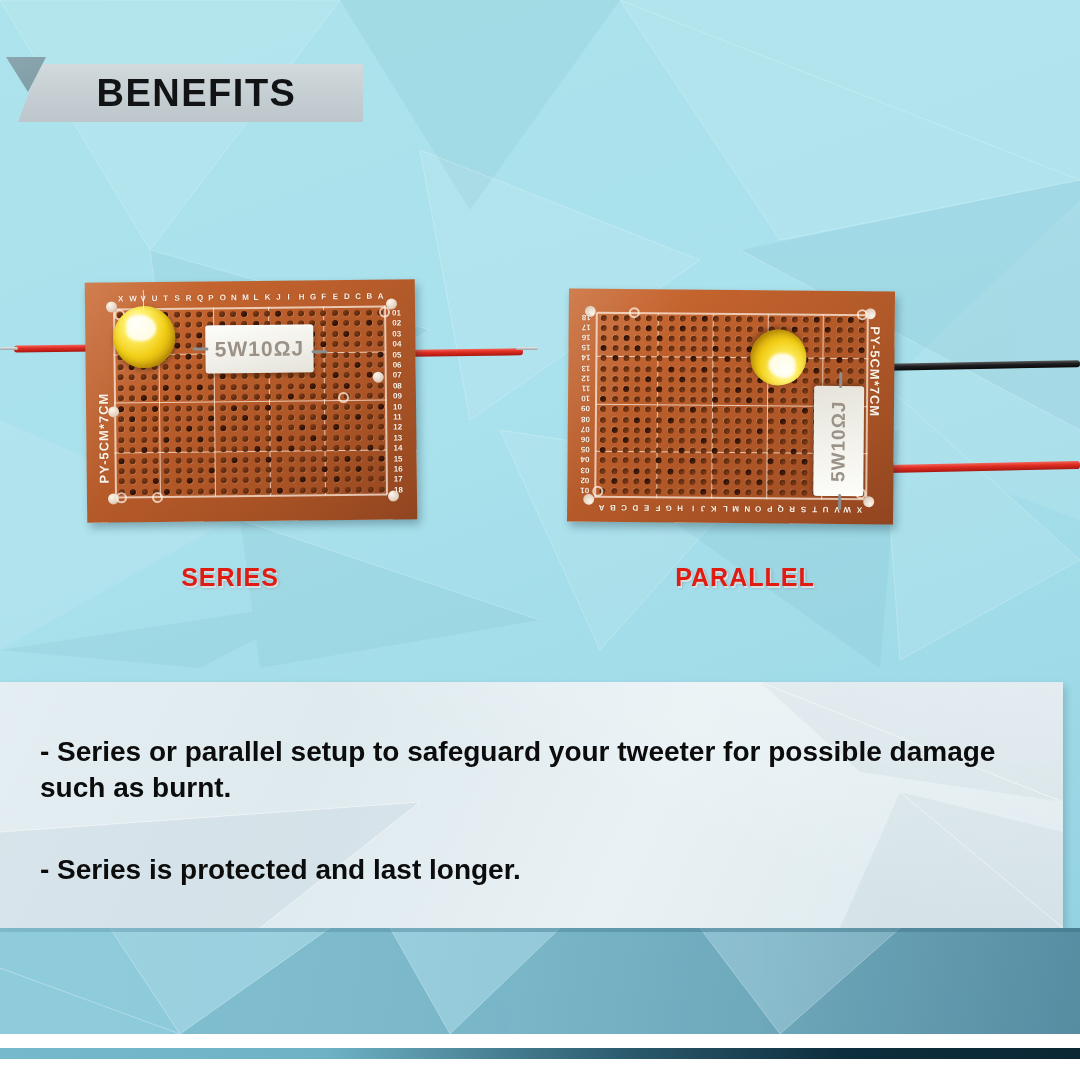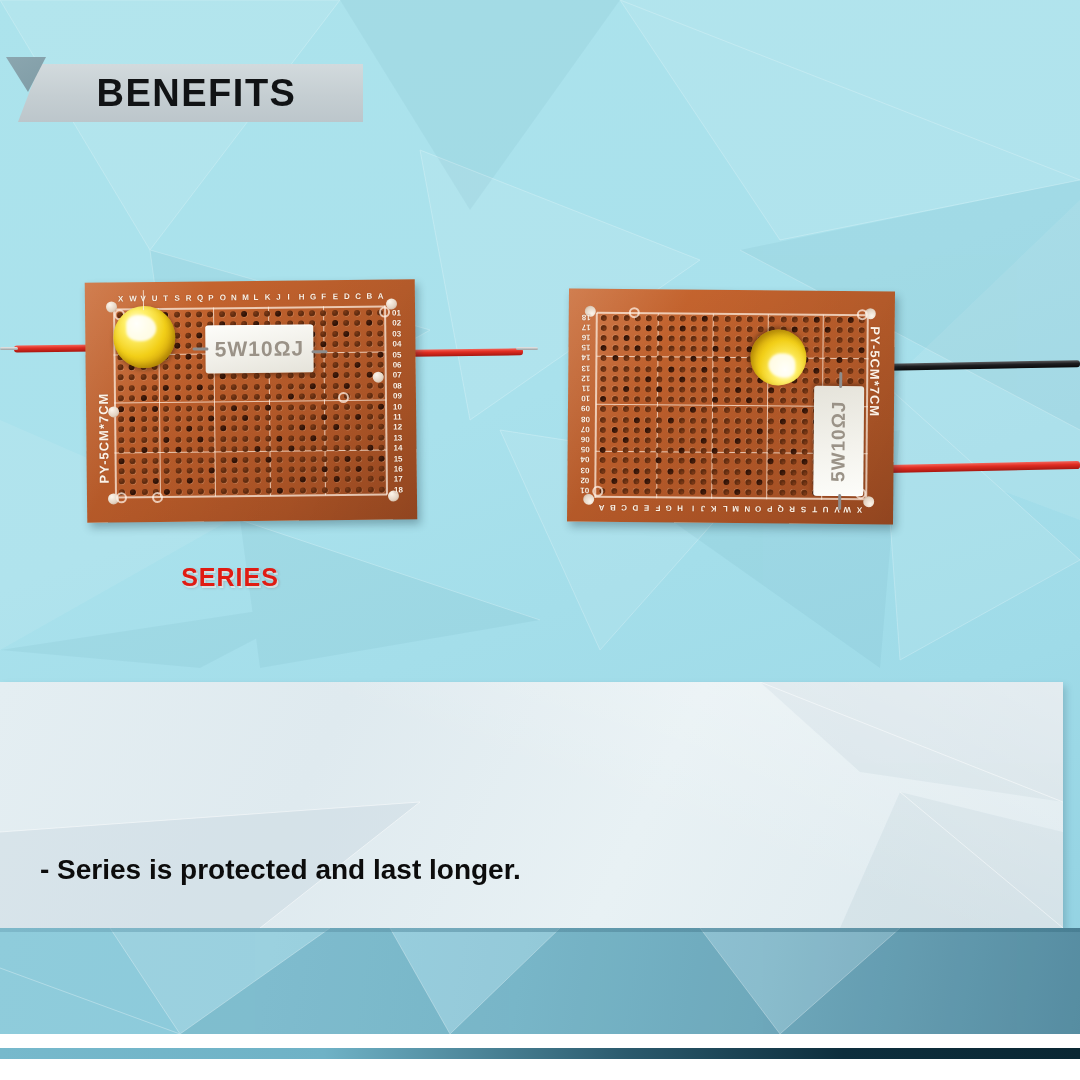--- a/index.html
+++ b/index.html
@@ -1244,35 +1244,37 @@
       <div class="wire" style="left:52px;top:14px;width:3px;height:16px;background:#8d8d8d;"></div>
       <div class="wire" style="left:52px;top:136px;width:3px;height:16px;background:#8d8d8d;"></div>
 
       <div class="cap" style="left:88px;top:138px;width:56px;height:56px;">
         <div class="cap-spec" style="left:11px;top:8px;width:27px;height:24px;"></div>
       </div>
     </div>
   </div>
 
   <div class="cap-label" style="left:130px;top:563px;width:200px;">SERIES</div>
+  <div class="cap-label" style="left:645px;top:563px;width:200px;">PARALLEL</div>
 
   <div class="text-panel">
     <svg class="poly-layer" viewBox="0 0 1063 246" preserveAspectRatio="none" style="width:1063px;height:246px;">
       <g fill="#b9cdd6" opacity="0.28">
         <polygon points="760,0 1063,0 1063,120 860,90"></polygon>
         <polygon points="0,150 420,120 260,246 0,246"></polygon>
         <polygon points="900,110 1063,150 1063,246 840,246"></polygon>
       </g>
       <g stroke="#ffffff" stroke-width="1" fill="none" opacity="0.5">
         <path d="M760,0 L1063,120"></path>
         <path d="M0,150 L420,120 L260,246"></path>
         <path d="M900,110 L1063,246"></path>
       </g>
     </svg>
     <div class="panel-sheen"></div>
+    <div class="bullet bullet-1">- Series or parallel setup to safeguard your tweeter for possible damage such as burnt.</div>
     <div class="bullet bullet-2">- Series is protected and last longer.</div>
   </div>
 
   <div class="footer-band">
     <svg class="poly-layer" viewBox="0 0 1080 106" preserveAspectRatio="none" style="width:1080px;height:106px;">
       <g fill="#ffffff" opacity="0.13">
         <polygon points="110,0 330,0 180,106"></polygon>
         <polygon points="390,0 560,0 450,106"></polygon>
         <polygon points="700,0 900,0 780,106"></polygon>
       </g>

